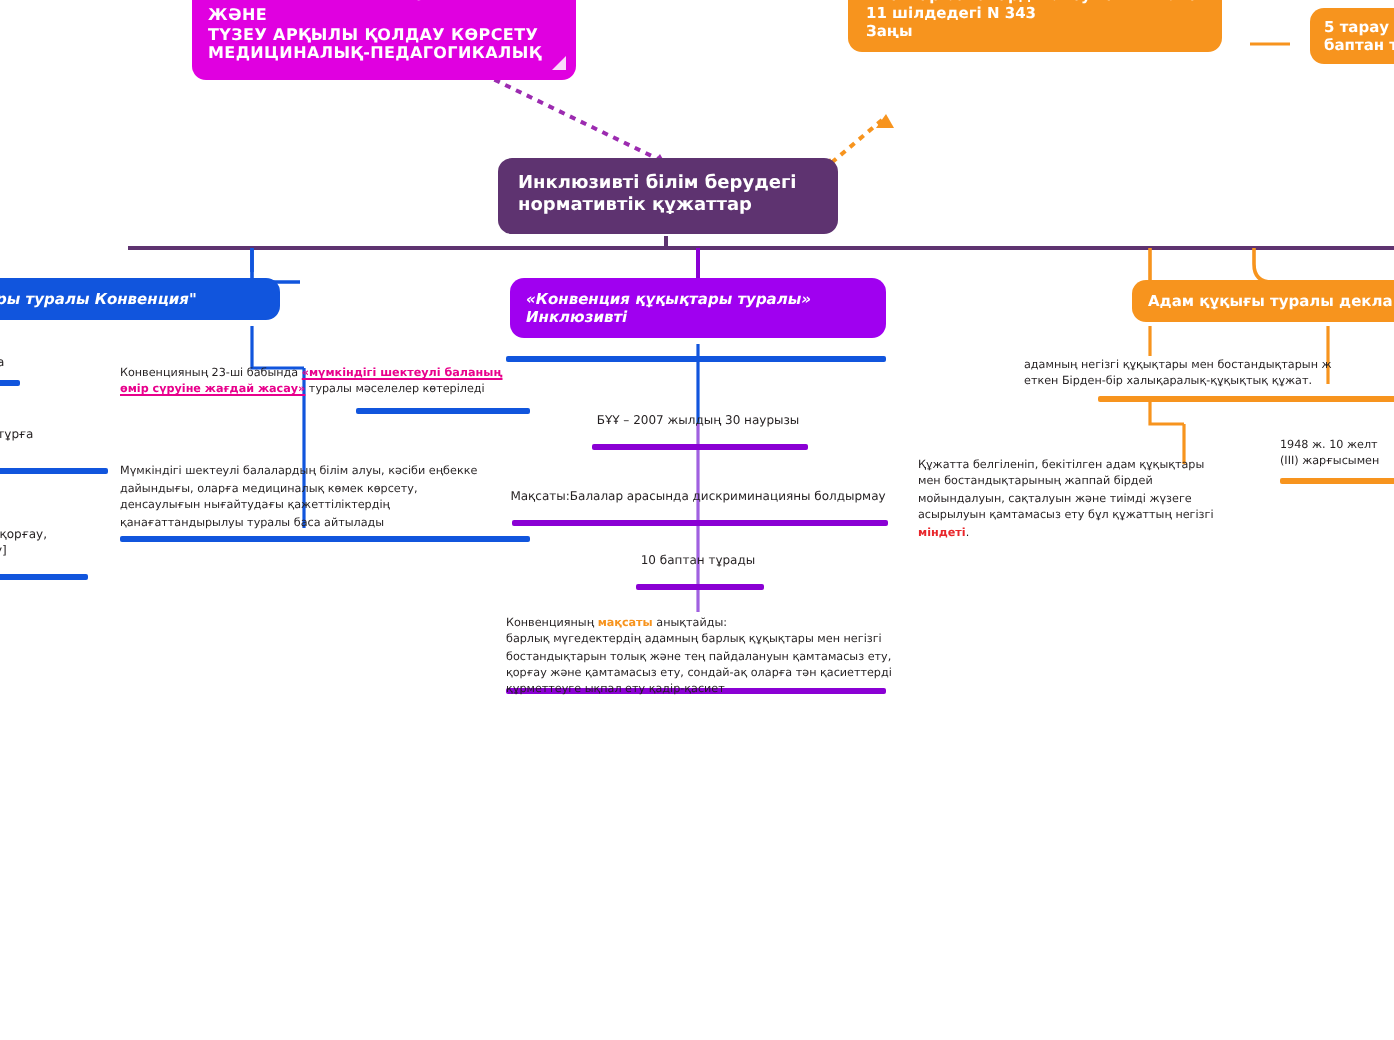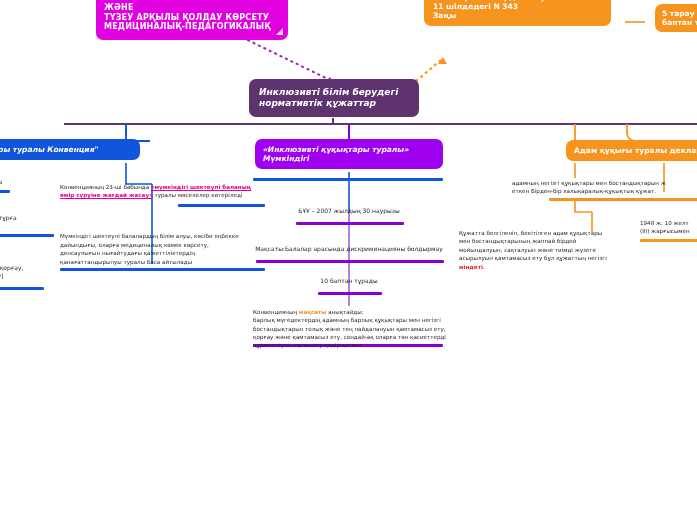--- a/index.html
+++ b/index.html
@@ -129,32 +129,32 @@
     <div>«Кемтар балаларды әлеуметтік және</div>
     <div>11 шілдедегі N 343</div>
     <div>Заңы</div>
   </div>
 
   <div class="node orange" style="left:655px; top:4px; width:68px; font-size:7.5px; padding:5px 7px;">
     <div>5 тарау</div>
     <div>баптан т</div>
   </div>
 
-  <div class="node purple" style="left:249px; top:79px; width:170px; font-size:9px; padding:8px 10px;font-style:italic;">
+  <div class="node purple" style="left:249px; top:79px; width:170px; font-size:9px; padding:8px 10px;">
     <div>Инклюзивті білім берудегі</div>
     <div>нормативтік құжаттар</div>
   </div>
 
   <div class="node blue italic" style="left:-54px; top:139px; width:194px; font-size:7.5px; padding:6px 8px;">
     <div>а құқықтары туралы Конвенция"</div>
   </div>
 
   <div class="node violet italic" style="left:255px; top:139px; width:188px; font-size:7.5px; padding:6px 8px;">
-    <div>«Инклюзивті құқықтары туралы»</div>
-    <div>Мүмкіндігі</div>
+    <div>«Конвенция құқықтары туралы»</div>
+    <div>Инклюзивті</div>
   </div>
 
   <div class="node orange" style="left:566px; top:140px; width:160px; font-size:7.5px; padding:6px 8px;">
     <div>Адам құқығы туралы деклара</div>
   </div>
 
   <div class="txt" style="left:-6px; top:178px; width:44px; font-size:6px;">
     <span>ма</span>
   </div>
   <div class="rule blue" style="left:-22px; top:190px; width:32px; height:3px;"></div>

